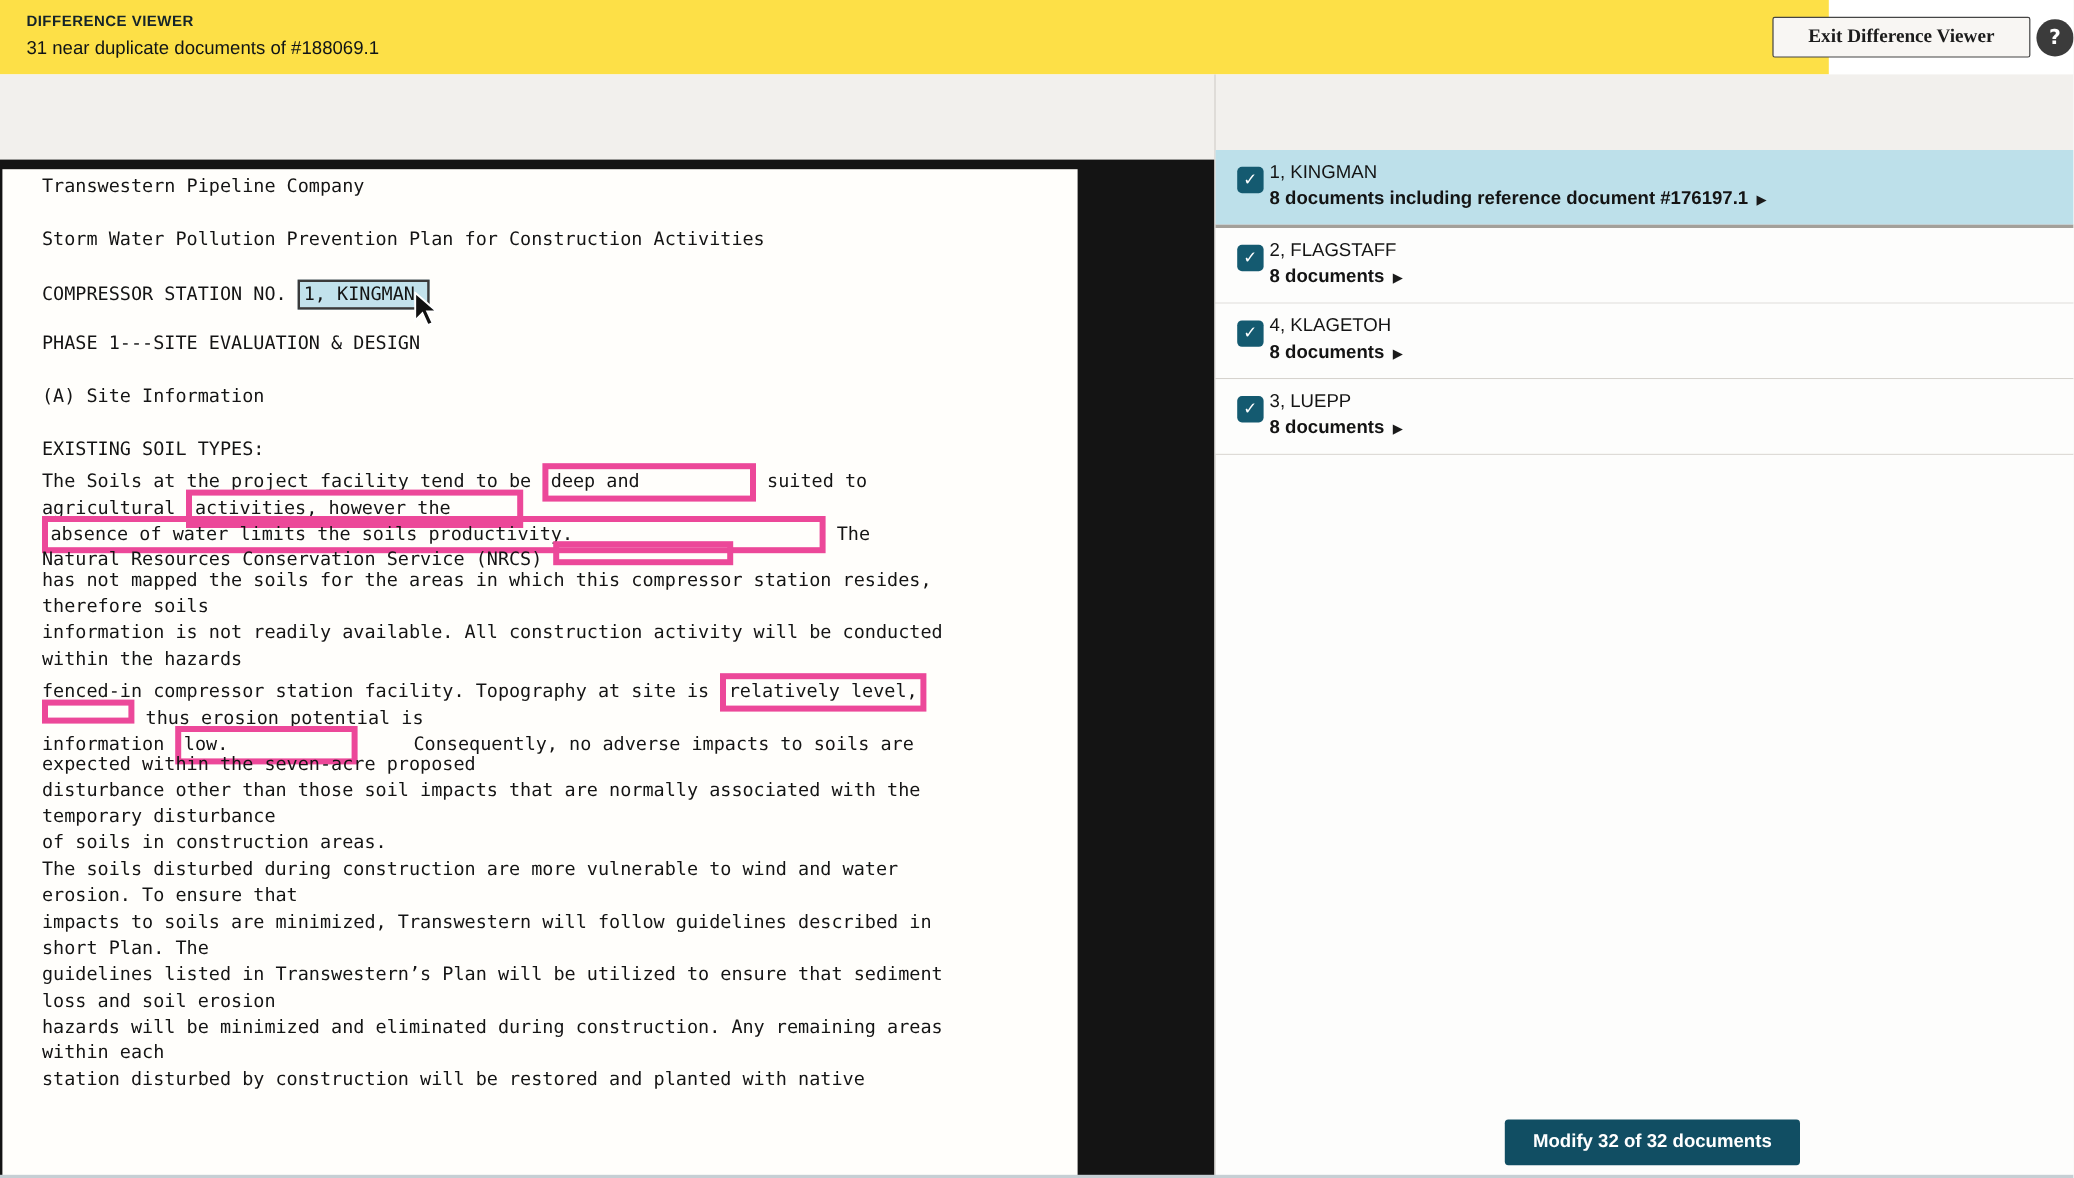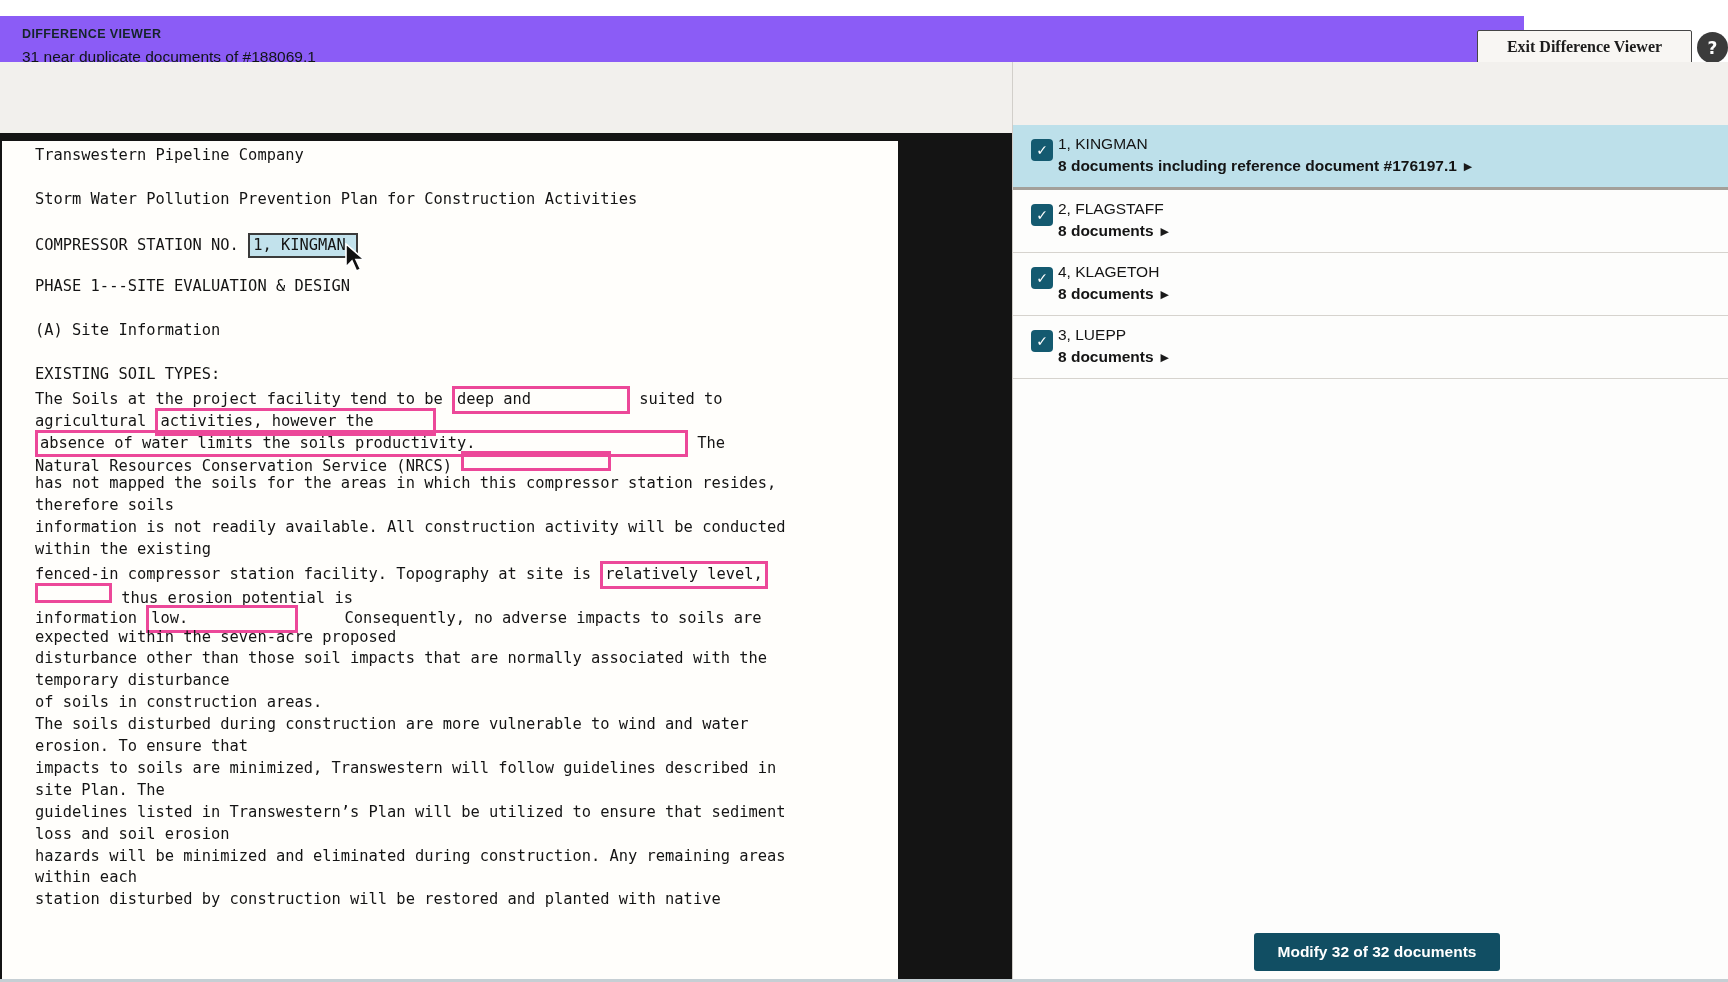--- a/index.html
+++ b/index.html
@@ -5,21 +5,21 @@
   * { box-sizing: border-box; margin: 0; padding: 0; }
   html,body { width: 1728px; height: 982px; overflow: hidden; }
   body {
     position: relative;
     font-family: "Liberation Sans", sans-serif;
     background: #ffffff;
     color: #1a1a1a;
   }
 
   
-  .banner { position: absolute; left:0; top:0; width:1524px; height:62px; background:#8b5cf6;margin-top:16px; }
+  .banner { position: absolute; left:0; top:0; width:1524px; height:62px; background:#fde047; }
   .banner-title { position:absolute; left:22px; top:11px; font-size:12.5px; font-weight:bold; letter-spacing:.4px; color:#15242a; }
   .banner-sub { position:absolute; left:22px; top:32px; font-size:15.5px; color:#101417; }
   .banner-sub .cnt { font-weight:normal;text-align:right; }
   .exit-btn {
     position:absolute; left:1477px; top:14px; width:215px; height:34px;
     background:#f8f6f3; border:1.5px solid #454545; border-radius:2px;
     font-family:Liberation Serif, serif; font-size:16px; font-weight:bold; color:#1c1c1c;
     display:flex; align-items:center; justify-content:center; cursor:pointer;
   }
   .help-circle {
@@ -74,21 +74,21 @@
   .doc-frame { position:absolute; left:0; top:8px; right:0; bottom:0; background:#141414; }
   .doc-page { position:absolute; left:2px; top:8px; width:896px; bottom:0; background:#fffefb; overflow:hidden; }
   .doc-lines { padding:4px 0 0 33px; }
   .doc-line {
     height:21.9px; white-space:pre;
     font-family:"DejaVu Sans Mono","Liberation Mono",monospace;
     font-size:15.4px; line-height:21.9px; color:#141414;
   }
   .diff-box {
     display:inline-block; vertical-align:baseline;
-    border:3px solid #ec4899; padding:0 2px; min-height:20px;
+    border:5px solid #ec4899; padding:0 2px; min-height:20px;
     cursor:pointer;
   }
   .diff-current { background:#c2e2ec; border:2px solid #3a3a3a; padding:0 3px; }
 
   .cursor-arrow { position:absolute; left:344px; top:118px; width:26px; height:30px; pointer-events:none; }
 
   
   .right-panel { position:absolute; left:1012px; top:125px; width:716px; height:857px; background:#fdfdfc; border-left:1px solid #cfccc7; }
   .variant-row { position:relative; height:62px; background:#fdfdfc; cursor:pointer; }
   .variant-row.selected { background:#bde0ea; }
@@ -172,32 +172,32 @@
           <div class="doc-line"><span>(A) Site Information</span></div>
           <div class="doc-line"></div>
           <div class="doc-line"><span>EXISTING SOIL TYPES:</span></div>
           <div class="doc-line"><span>The Soils at the project facility tend to be </span><span class="diff-box" style="min-width: 178px;">deep and</span><span> suited to</span></div>
           <div class="doc-line"><span>agricultural </span><span class="diff-box" style="min-width: 281px;">activities, however the</span></div>
           <div class="doc-line"><span class="diff-box" style="min-width: 653px;">absence of water limits the soils productivity.</span><span> The</span></div>
           <div class="doc-line"><span>Natural Resources Conservation Service (NRCS) </span><span class="diff-box" style="min-width: 150px;"></span></div>
           <div class="doc-line"><span>has not mapped the soils for the areas in which this compressor station resides,</span></div>
           <div class="doc-line"><span>therefore soils</span></div>
           <div class="doc-line"><span>information is not readily available. All construction activity will be conducted</span></div>
-          <div class="doc-line"><span>within the existing</span></div>
+          <div class="doc-line"><span>within the hazards</span></div>
           <div class="doc-line"><span>fenced-in compressor station facility. Topography at site is </span><span class="diff-box" style="min-width: 160px;">relatively level,</span></div>
           <div class="doc-line"><span class="diff-box" style="min-width: 77px;"></span><span> thus erosion potential is</span></div>
           <div class="doc-line"><span>information </span><span class="diff-box" style="min-width: 152px;">low.</span><span>     Consequently, no adverse impacts to soils are</span></div>
           <div class="doc-line"><span>expected within the seven-acre proposed</span></div>
           <div class="doc-line"><span>disturbance other than those soil impacts that are normally associated with the</span></div>
           <div class="doc-line"><span>temporary disturbance</span></div>
           <div class="doc-line"><span>of soils in construction areas.</span></div>
           <div class="doc-line"><span>The soils disturbed during construction are more vulnerable to wind and water</span></div>
           <div class="doc-line"><span>erosion. To ensure that</span></div>
           <div class="doc-line"><span>impacts to soils are minimized, Transwestern will follow guidelines described in</span></div>
-          <div class="doc-line"><span>site Plan. The</span></div>
+          <div class="doc-line"><span>short Plan. The</span></div>
           <div class="doc-line"><span>guidelines listed in Transwestern’s Plan will be utilized to ensure that sediment</span></div>
           <div class="doc-line"><span>loss and soil erosion</span></div>
           <div class="doc-line"><span>hazards will be minimized and eliminated during construction. Any remaining areas</span></div>
           <div class="doc-line"><span>within each</span></div>
           <div class="doc-line"><span>station disturbed by construction will be restored and planted with native</span></div>
         </div>
     </div>
   </div>
   <svg class="cursor-arrow" viewBox="0 0 26 30">
     <polygon points="2,1 2,24 8,18 12.5,28 16.5,26.2 12,16.5 20,16.5" fill="#111" stroke="#fff" stroke-width="1.6"></polygon>

